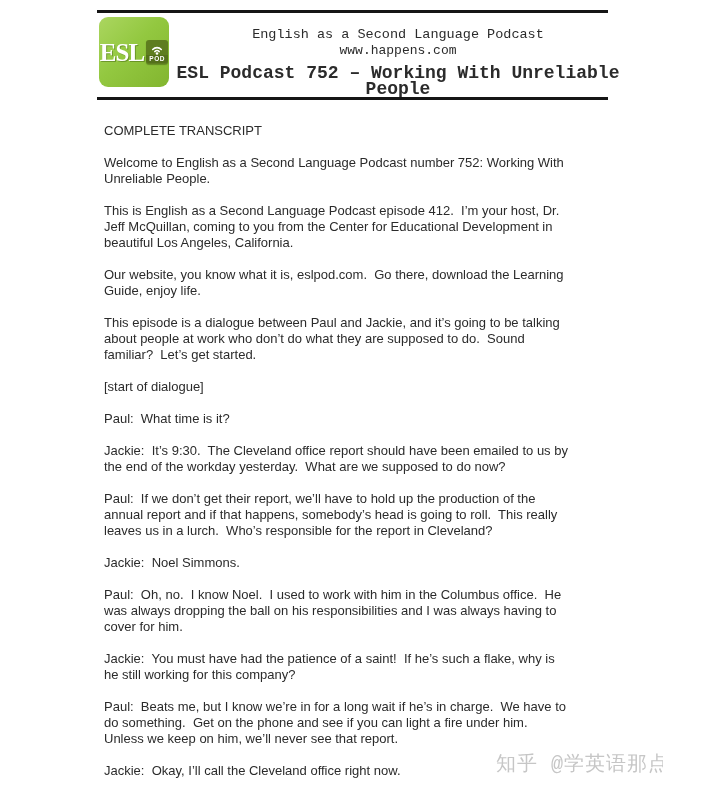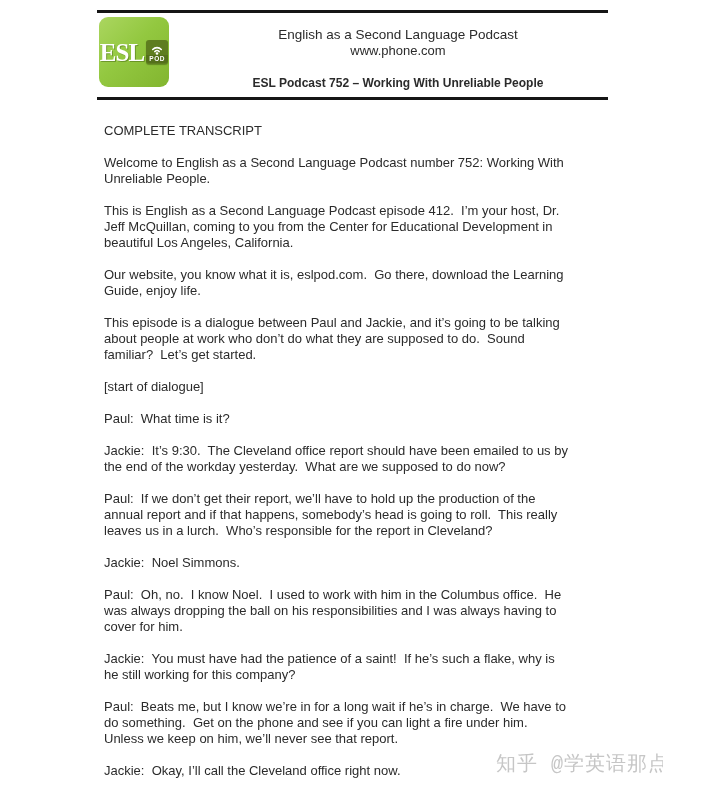--- a/index.html
+++ b/index.html
@@ -64,24 +64,25 @@
     border-radius: 0 0 3px 3px;
   }
 
   
   .header-text {
     position: absolute;
     left: 170px; top: 27px;
     width: 456px;
     text-align: center;
     color: #2b2b2b;
+    font-family: Liberation Mono, monospace;
   }
   .h-line1 { font-size: 13.5px; line-height: 16px; }
   .h-line2 { font-size: 13px;   line-height: 15px; }
-  .h-title { margin-top: 17px; font-size: 12px; font-weight: bold; line-height: 16px; }
+  .h-title { margin-top: 7px; font-size: 18px; font-weight: bold; line-height: 16px; }
 
   
   .content {
     position: absolute;
     left: 104px; top: 123px;
     width: 540px;
     color: #2b2b2b;
     font-size: 13px;
   }
   .heading {
@@ -121,21 +122,21 @@
         <path d="M5 7.5 a7 7 0 0 1 10 0" fill="none" stroke="#ffffff" stroke-width="1.8" stroke-linecap="round"></path>
         <path d="M7.4 10 a3.8 3.8 0 0 1 5.2 0" fill="none" stroke="#ffffff" stroke-width="1.8" stroke-linecap="round"></path>
         <circle cx="10" cy="12.2" r="1.5" fill="#ffffff"></circle>
       </svg>
       <span class="logo-pod">POD</span>
     </span>
   </div>
 
   <div class="header-text">
     <div class="h-line1">English as a Second Language Podcast</div>
-    <div class="h-line2">www.phone.com</div>
+    <div class="h-line2">www.happens.com</div>
     <div class="h-title">ESL Podcast 752 – Working With Unreliable People</div>
   </div>
 
   <div class="rule rule-bottom"></div>
 
   <div class="content">
     <div class="heading">COMPLETE TRANSCRIPT</div>
     <p>Welcome to English as a Second Language Podcast number 752: Working With
 Unreliable People.</p>
     <p>This is English as a Second Language Podcast episode 412.  I’m your host, Dr.

